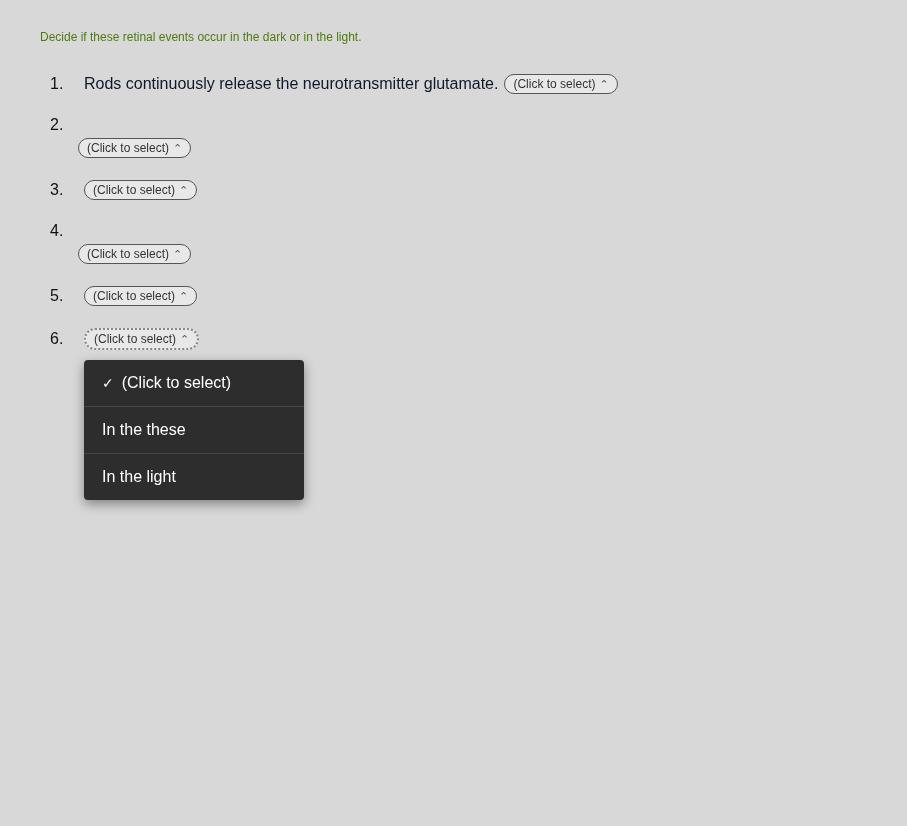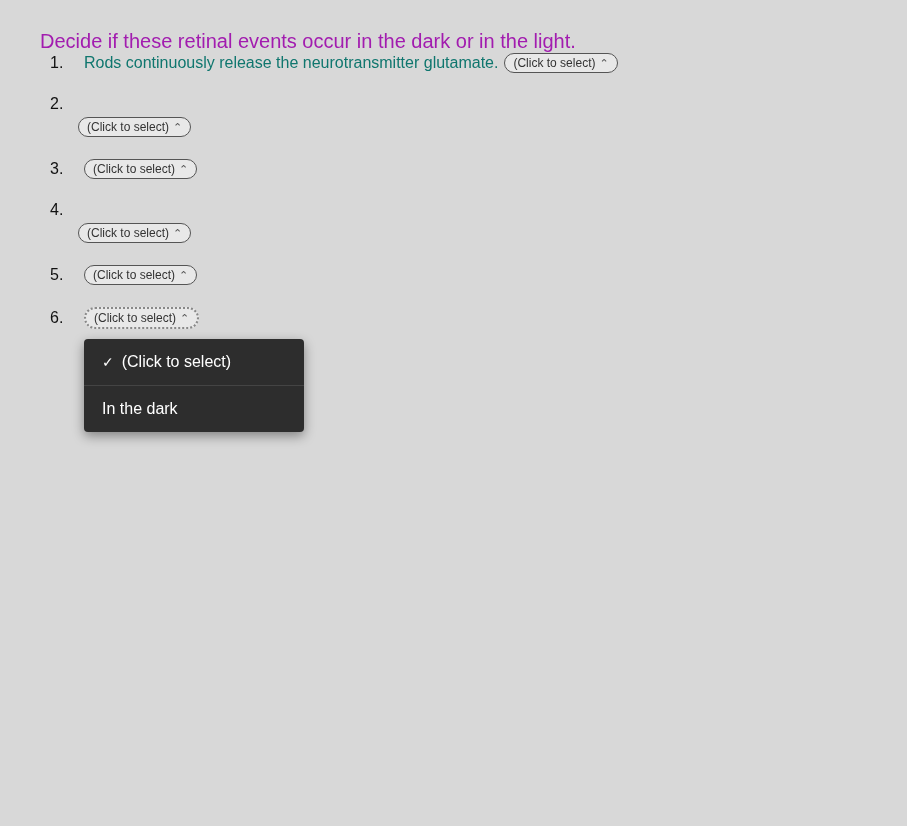--- a/index.html
+++ b/index.html
@@ -12,22 +12,23 @@
       font-family: Arial, sans-serif;
       background-color: #d8d8d8;
       width: 907px;
       min-height: 826px;
       padding: 30px 40px;
       font-size: 16px;
       color: #111;
     }
 
     .instruction {
-      font-size: 20px;
-      color: #a21caf;
+      font-size: 12px;
+      margin-bottom: 30px;
+      color: #4d7c0f;
     }
 
     .question-item {
       display: flex;
       flex-direction: column;
       margin-bottom: 22px;
     }
 
     .question-row {
       display: flex;
@@ -38,21 +39,21 @@
 
     .question-number {
       min-width: 28px;
       font-size: 16px;
       color: #111;
       flex-shrink: 0;
     }
 
     .question-text {
       font-size: 16px;
-      color: #0f766e;
+      color: #0f172a;
     }
 
     .select-dropdown {
       display: inline-flex;
       align-items: center;
       background-color: #e8e8e8;
       border: 1.5px solid #555;
       border-radius: 12px;
       padding: 2px 8px;
       font-size: 12px;
@@ -189,20 +190,23 @@
         <span class="select-dropdown open">
           <span>(Click to select)</span>
           <span class="chevron">⌃</span>
         </span>
         <div class="dropdown-menu" style="left: 0; top: 28px; z-index: 10;">
           <div class="dropdown-menu-item">
             <span class="check">✓</span>
             <span>(Click to select)</span>
           </div>
           <div class="dropdown-menu-item">
-            <span>In the dark</span>
+            <span>In the these</span>
+          </div>
+          <div class="dropdown-menu-item">
+            <span>In the light</span>
           </div>
         </div>
       </div>
     </div>
   </div>
 
 </div>
 
 </body></html>

